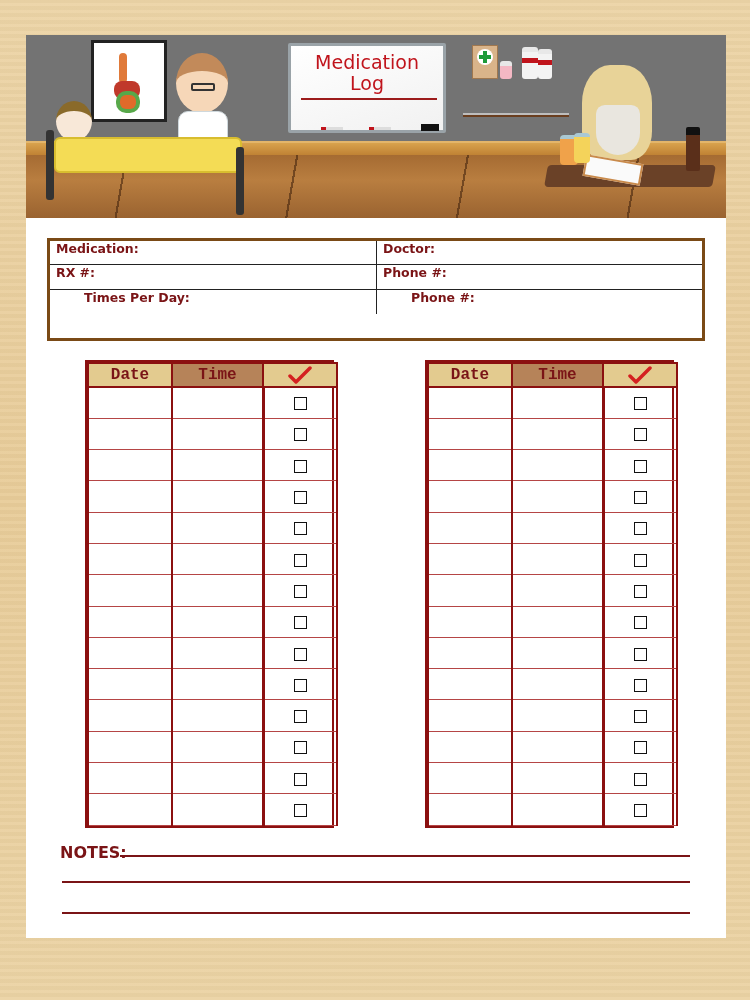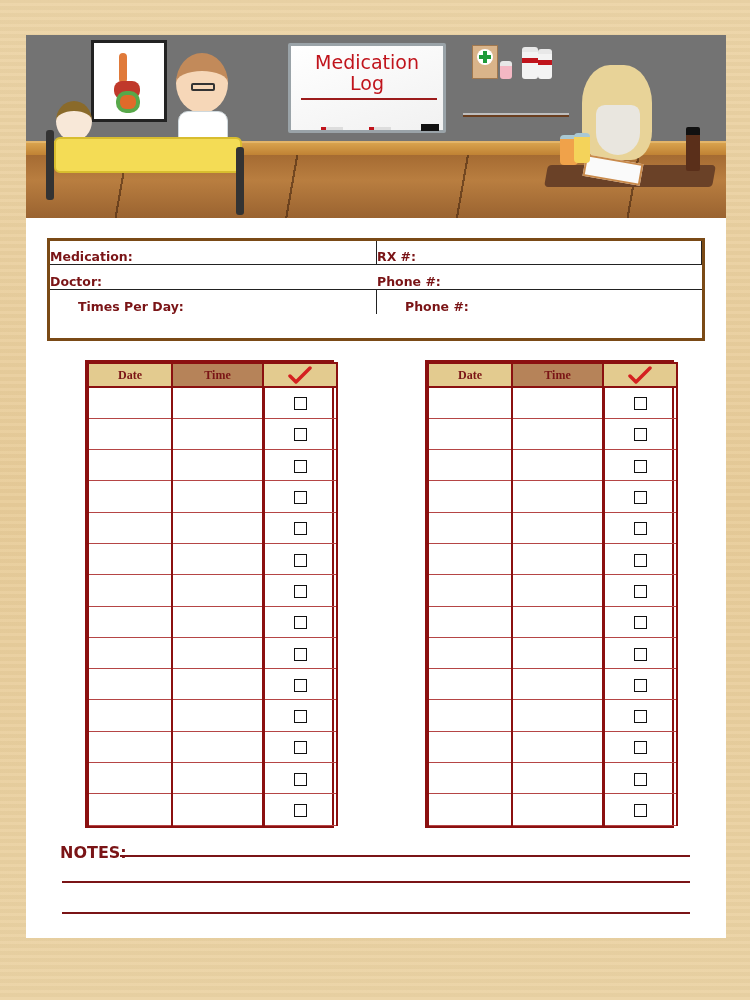--- a/index.html
+++ b/index.html
@@ -72,37 +72,37 @@
   .jar { position: absolute; background: #86b7c7; border-radius: 4px; border-top: 4px solid #a9c8d3; }
   .dropper { position: absolute; left: 660px; top: 92px; width: 14px; height: 44px; background: #5a2f1a; border-radius: 2px; border-top: 8px solid #111; }
 
   
   .info {
     position: absolute; left: 21px; top: 203px; width: 658px; height: 103px;
     border: 3px solid #7a4a16; display: grid;
     grid-template-columns: 327px 1fr; grid-template-rows: repeat(4, 1fr);
   }
   .info .cell {
-    border-bottom: 1px solid #222; 
-    display: flex; align-items: flex-end;
+    border-bottom: 1px solid #222; padding-left: 6px;
+    display: flex; align-items: flex-start;
     font-size: 12.5px; font-weight: bold; color: #7a1416;
   }
   .info .cell.left { border-right: 1px solid #222; }
   .info .cell.last { border-bottom: none; margin-left: 28px; }
 
   
   .log {
     position: absolute; top: 325px; width: 249px; border: 2px solid #8b1010;
   }
   .log.left { left: 59px; }
   .log.right { left: 399px; }
   .log table { border-collapse: collapse; width: 100%; table-layout: fixed; }
   .log th {
     height: 24px; border: 2px solid #8b1010;
-    font-family: Liberation Serif, serif; font-size: 12px; font-weight: bold; color: #7a1416;
+    font-family: Liberation Mono, monospace; font-size: 16px; font-weight: bold; color: #7a1416;
     background: #e3cb8f;
   }
   .log th.time { background: #b68359; }
   .log th.check { background: #e3cb8f; }
   .log td {
     height: 31.3px; border-left: 2px solid #8b1010; border-right: 2px solid #8b1010;
     border-bottom: 1px solid #b54545; text-align: center;
   }
   .log td.check-cell { border-left: 3px solid #8b1010; }
   .checkbox {
@@ -171,25 +171,25 @@
     <div class="paper"></div>
     <div class="jar" style="left:534px;top:100px;width:18px;height:30px;background:#f0a24a;"></div>
     <div class="jar" style="left:548px;top:98px;width:16px;height:30px;background:#f4d35a;"></div>
     <div class="dropper"></div>
   </div>
 
   <div class="info">
     <div class="cell left">
         <span>Medication:</span>
       </div>
+    <div class="cell">
+        <span>Doctor:</span>
+      </div>
     <div class="cell left">
         <span>RX #:</span>
-      </div>
-    <div class="cell">
-        <span>Doctor:</span>
       </div>
     <div class="cell">
         <span>Phone #:</span>
       </div>
     <div class="cell left last">
         <span>Times Per Day:</span>
       </div>
     <div class="cell last">
         <span>Phone #:</span>
       </div>

